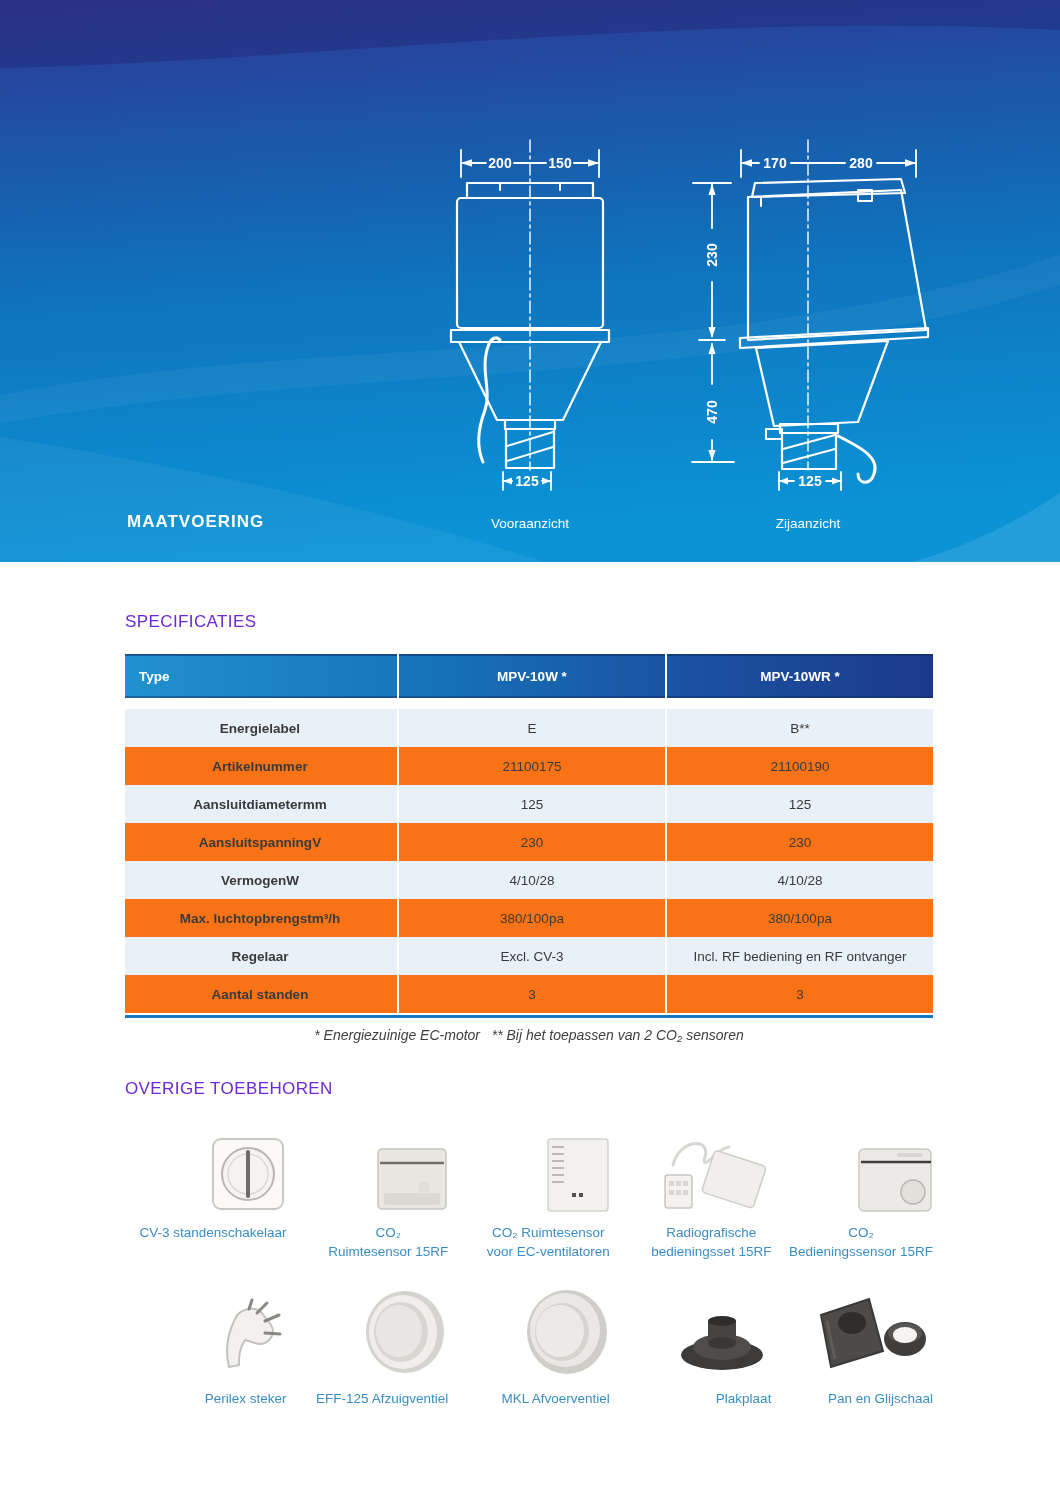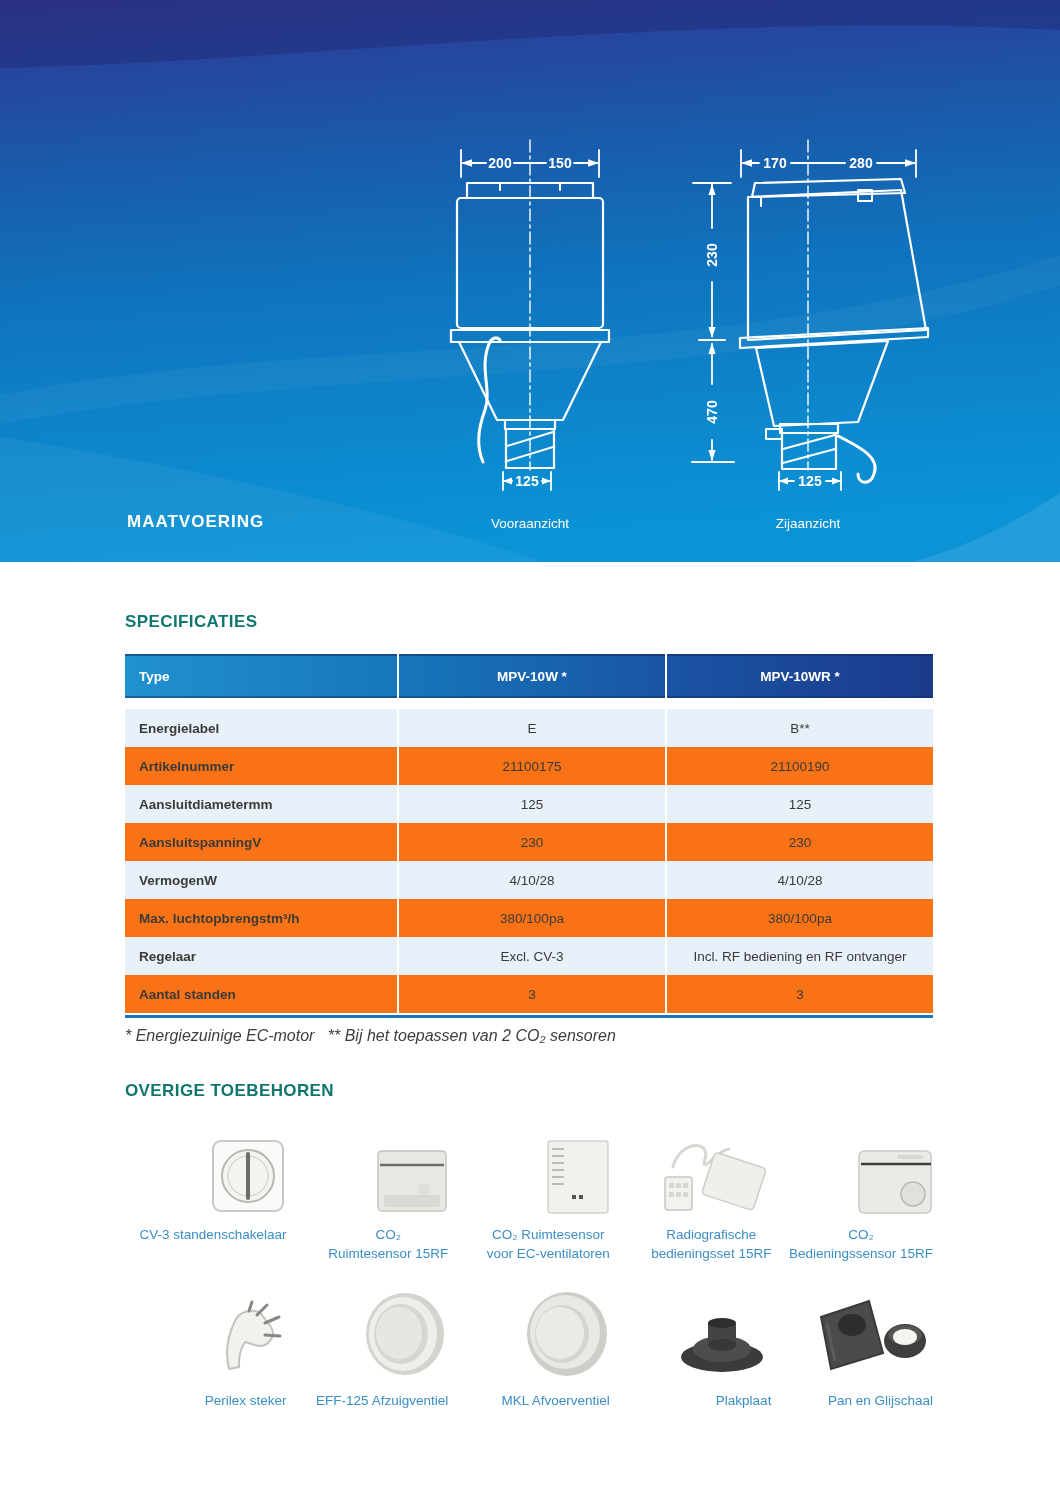--- a/index.html
+++ b/index.html
@@ -15,21 +15,21 @@
   .hero-title {
     position:absolute; left:127px; top:512px;
     color:#ffffff; font-size:17px; font-weight:bold; letter-spacing:1px;text-align:right;
   }
   svg text { font-family:"Liberation Sans", sans-serif; fill:#ffffff; }
   .dimtxt { font-size:14px; font-weight:bold; }
   .captxt { font-size:13.5px; font-weight:normal; }
   
   main { width:808px; margin-left:125px; }
   .section-heading {
-    font-size:17px; font-weight:bold; color:#0f766e; letter-spacing:0.4px;
+    font-size:17px; font-weight:normal; color:#6d28d9; letter-spacing:0.4px;
   }
   .spec-heading { margin-top:50px; margin-bottom:22px; }
   .acc-heading  { margin-top:36px; margin-bottom:26px; }
   
   .spec-header {
     display:grid; grid-template-columns:272px 268px 268px; height:44px;
     background:linear-gradient(to right,#2191cf 0%,#1673b9 38%,#1a55a4 66%,#1c3a8c 100%);
     box-shadow: inset 0 2px 0 rgba(16,42,96,0.55), inset 0 -2px 0 rgba(16,42,96,0.45);
   }
   .spec-header .cell {
@@ -37,27 +37,27 @@
     color:#ffffff; font-size:13.5px; font-weight:bold;
   }
   .spec-header .cell.first { justify-content:flex-start; padding-left:14px; }
   .spec-header .cell + .cell { border-left:2px solid #ffffff; }
   .spec-body { margin-top:11px; }
   .spec-row { display:grid; grid-template-columns:272px 268px 268px; height:38px; }
   .spec-row.light .cell { background:#e8f1fa; }
   .spec-row.white .cell { background:#f97316; }
   .spec-row .cell { display:flex; align-items:center; font-size:13.5px; }
   .spec-row .cell + .cell { border-left:2px solid #ffffff; justify-content:center; }
-  .spec-row .label-cell { justify-content:flex-start; padding:0 16px 0 14px; }
+  .spec-row .label-cell { justify-content:center; padding:0 16px 0 14px; }
   .spec-row .label { font-weight:bold; }
   .spec-row .unit { font-weight:bold; }
   .table-rule { height:3px; background:#1579bf; margin-top:2px; }
   .footnote {
-    margin-top:9px; text-align:left; font-style:italic;
-    font-size:16px; color:#3f3e3d;
+    margin-top:9px; text-align:center; font-style:italic;
+    font-size:14px; color:#3f3e3d;
   }
   
   .acc-grid { display:grid; grid-template-columns:repeat(5,1fr); }
   .acc-item { display:flex; flex-direction:column; align-items:flex-end; }
   .acc-img { height:88px; display:flex; align-items:flex-end; justify-content:center; }
   .acc-label { margin-top:10px; text-align:center; font-size:13.5px; line-height:19px; color:#3a8ec5; min-height:38px; }
   .acc-label.single { min-height:19px; margin-top:14px; }
   .acc-row2 { margin-top:26px; }
 </style>
 </head>

